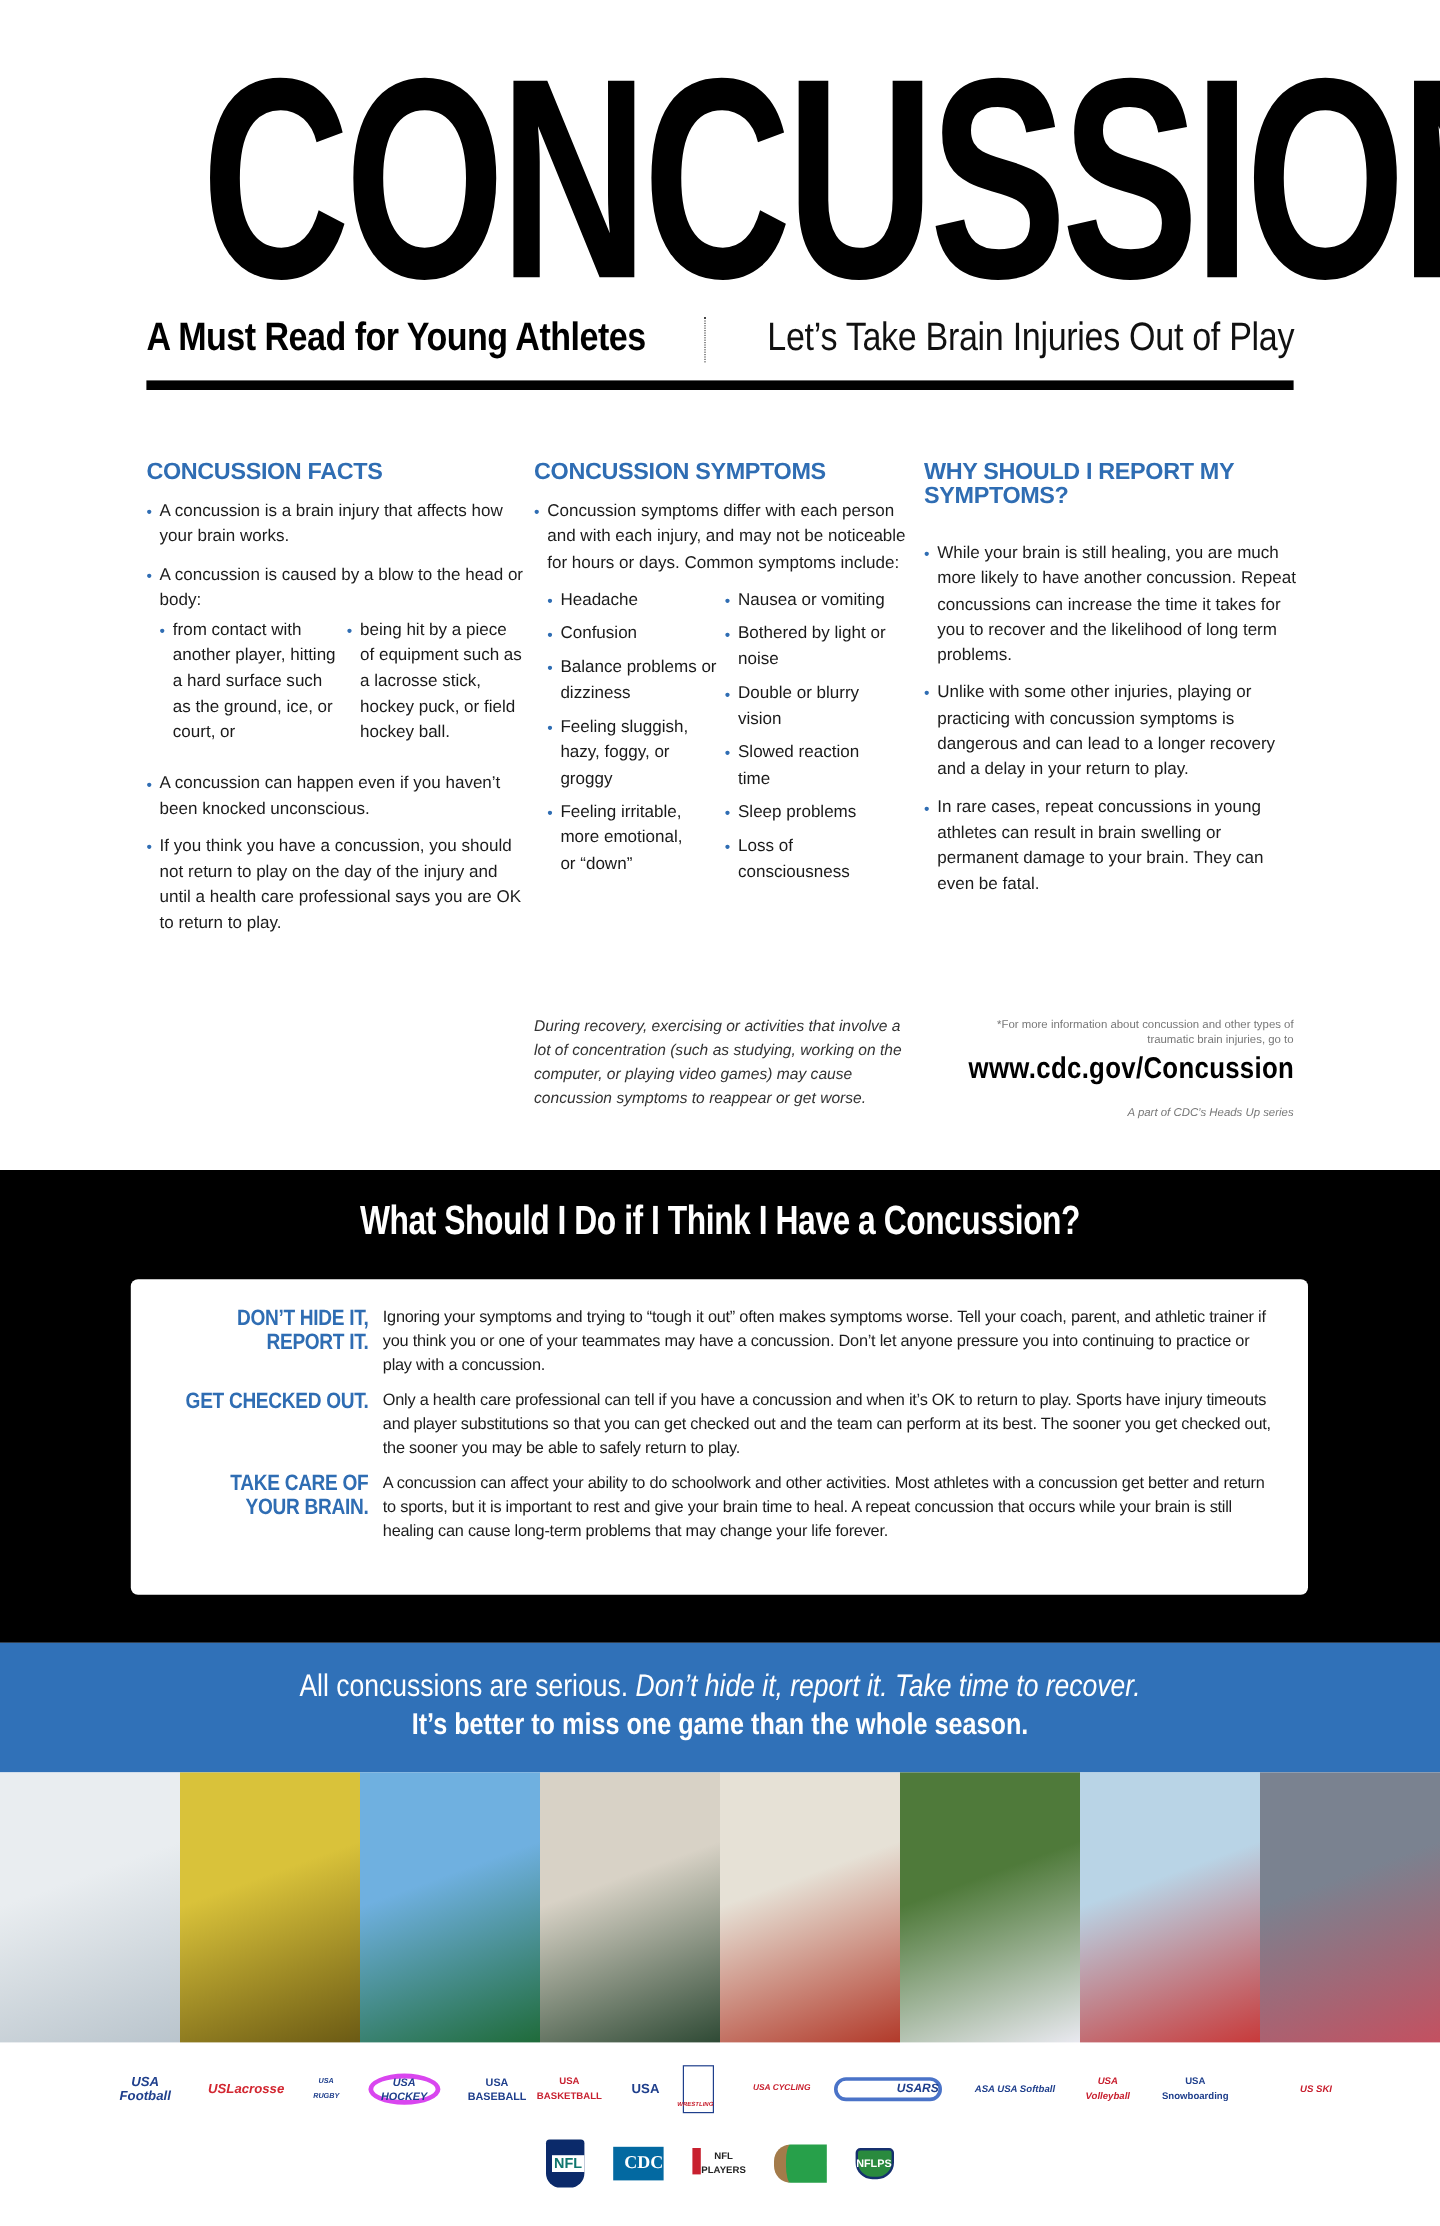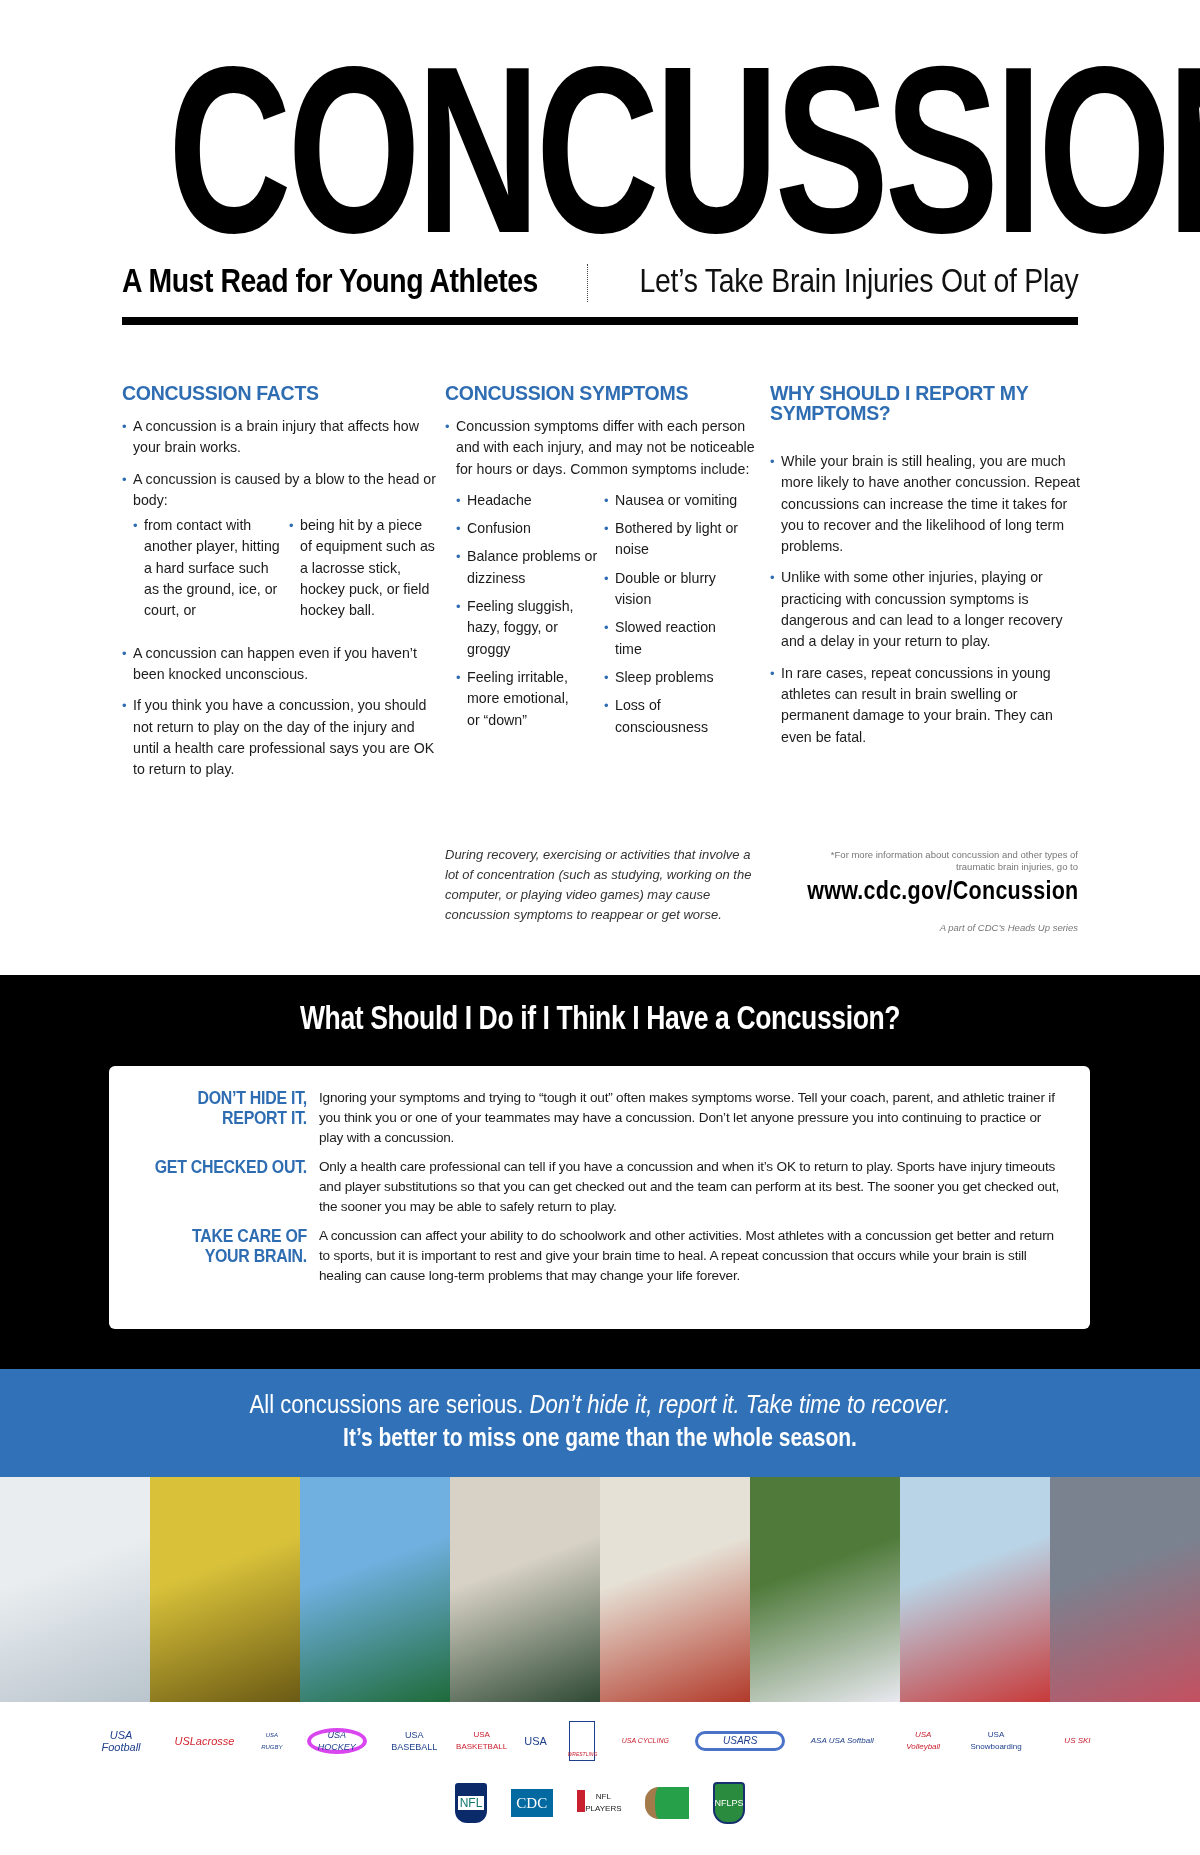--- a/index.html
+++ b/index.html
@@ -79,29 +79,29 @@
   .blue-banner { position: absolute; left: 0; top: 1369px; width: 1200px; height: 108px; background: #3071b8; color: #fff; text-align: center; }
   .banner-line1 { position: absolute; left: 0; top: 20px; width: 1200px; font-size: 26px; transform: scaleX(0.85); transform-origin: center top; white-space: nowrap; }
   .banner-line1 em { font-style: italic; }
   .banner-line2 { position: absolute; left: 0; top: 54px; width: 1200px; font-weight: 700; font-size: 25px; transform: scaleX(0.84); transform-origin: center top; white-space: nowrap; }
 
   .photo-strip { position: absolute; left: 0; top: 1477px; width: 1200px; height: 225px; display: flex; }
   .photo { flex: 1 1 0; height: 225px; position: relative; overflow: hidden; }
 
   .logos-row1 { position: absolute; left: 90px; top: 1716px; width: 1020px; height: 50px; display: flex; align-items: center; justify-content: space-between; }
   .logos-row2 { position: absolute; left: 455px; top: 1775px; width: 290px; height: 55px; display: flex; align-items: center; justify-content: space-between; }
-  .logo { font-weight: 400; font-style: italic; font-size: 11px; text-align: center; line-height: 12px; color: #1f3f8c; display: flex; align-items: center; justify-content: center; }
+  .logo { font-weight: 700; font-style: italic; font-size: 11px; text-align: center; line-height: 12px; color: #1f3f8c; display: flex; align-items: center; justify-content: flex-end; }
   .logo .red { color: #d22630; }
   .logo-nfl { width: 32px; height: 40px; background: #0b2a6a; color: #fff; font-style: normal; font-size: 12px; border-radius: 3px 3px 12px 12px; }
   .logo-nfl span { color: #0f766e; background: #fff; padding: 1px 2px; }
   .logo-cdc { width: 42px; height: 28px; background: #0369a1; color: #fff; font-style: normal; font-family: "Liberation Serif", serif; font-size: 15px; }
   .logo-nflpa { width: 45px; height: 45px; color: #222; font-style: normal; font-size: 8px; }
   .logo-nflpa .box { width: 22px; height: 22px; background: #c8202f; margin-bottom: 3px; }
   .logo-green { width: 44px; height: 32px; background: #27a04a; border-left: 10px solid #a37b4a; border-radius: 14px 0 0 14px; }
-  .logo-nflps { width: 32px; height: 42px; background: #2a8a3e; color: #fff; font-style: normal; font-size: 9px; border-radius: 4px 4px 14px 14px; border: 2px solid #16306e; }
+  .logo-nflps { width: 32px; height: 26px; background: #2a8a3e; color: #fff; font-style: normal; font-size: 9px; border-radius: 4px 4px 14px 14px; border: 2px solid #16306e; }
 </style>
 </head>
 <body>
 
 <div class="title">CONCUSSION</div>
 <div class="subhead-row">
   <div class="subhead-left">A Must Read for Young Athletes</div>
   <div class="subhead-divider"></div>
   <div class="subhead-right">Let’s Take Brain Injuries Out of Play</div>
 </div>

